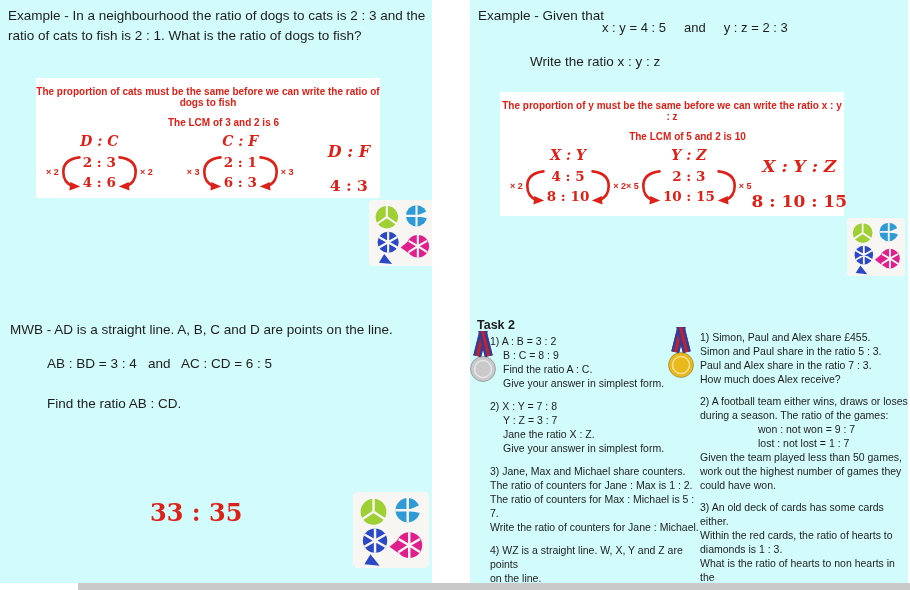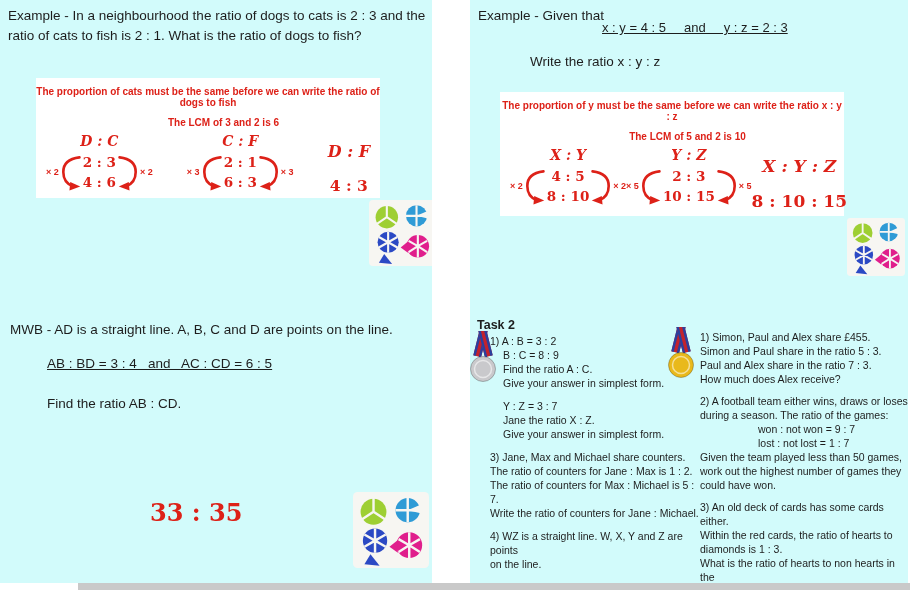--- a/index.html
+++ b/index.html
@@ -9,21 +9,21 @@
   }
   *{margin:0;padding:0;box-sizing:border-box;}
   body{font-family:"Liberation Sans", sans-serif;background:#ffffff;}
   #stage{position:relative;width:910px;height:590px;background:#ffffff;overflow:hidden;}
 
   .slide{position:absolute;top:0;height:583px;background:var(--slide-bg);overflow:hidden;}
   #left-slide{left:0;width:432px;}
   #right-slide{left:470px;width:438px;}
 
   .slide-title{position:absolute;color:var(--ink);font-size:13.5px;line-height:20px;}
-  .pre{white-space:pre;text-decoration:underline;}
+  .pre{white-space:pre;}
 
   
   .work-box{position:absolute;background:#ffffff;}
   #left-box{left:36px;top:78px;width:344px;height:120px;}
   #right-box{left:30px;top:92px;width:344px;height:124px;}
   .box-heading{color:var(--red);font-size:10px;font-weight:bold;text-align:center;padding-top:8px;}
   .box-lcm{color:var(--red);font-size:10px;font-weight:bold;text-align:center;margin-top:9px;padding-left:31px;}
   .work-row{display:flex;justify-content:space-between;align-items:flex-start;padding:0 10px;margin-top:5px;}
 
   .pair-col{display:flex;flex-direction:column;align-items:center;}
@@ -242,20 +242,21 @@
       </svg>
 
     <div class="task-col" id="tasks-left">
       <div class="t-item">
         <span class="t-line">1) A : B = 3 : 2</span>
         <span class="t-line ind1">B : C = 8 : 9</span>
         <span class="t-line ind1">Find the ratio A : C.</span>
         <span class="t-line ind1">Give your answer in simplest form.</span>
       </div>
       <div class="t-item">
+        <span class="t-line">2) X : Y = 7 : 8</span>
         <span class="t-line ind1">Y : Z = 3 : 7</span>
         <span class="t-line ind1">Jane the ratio X : Z.</span>
         <span class="t-line ind1">Give your answer in simplest form.</span>
       </div>
       <div class="t-item">
         <span class="t-line">3) Jane, Max and Michael share counters.</span>
         <span class="t-line">The ratio of counters for Jane : Max is 1 : 2.</span>
         <span class="t-line">The ratio of counters for Max : Michael is 5 : 7.</span>
         <span class="t-line">Write the ratio of counters for Jane : Michael.</span>
       </div>

